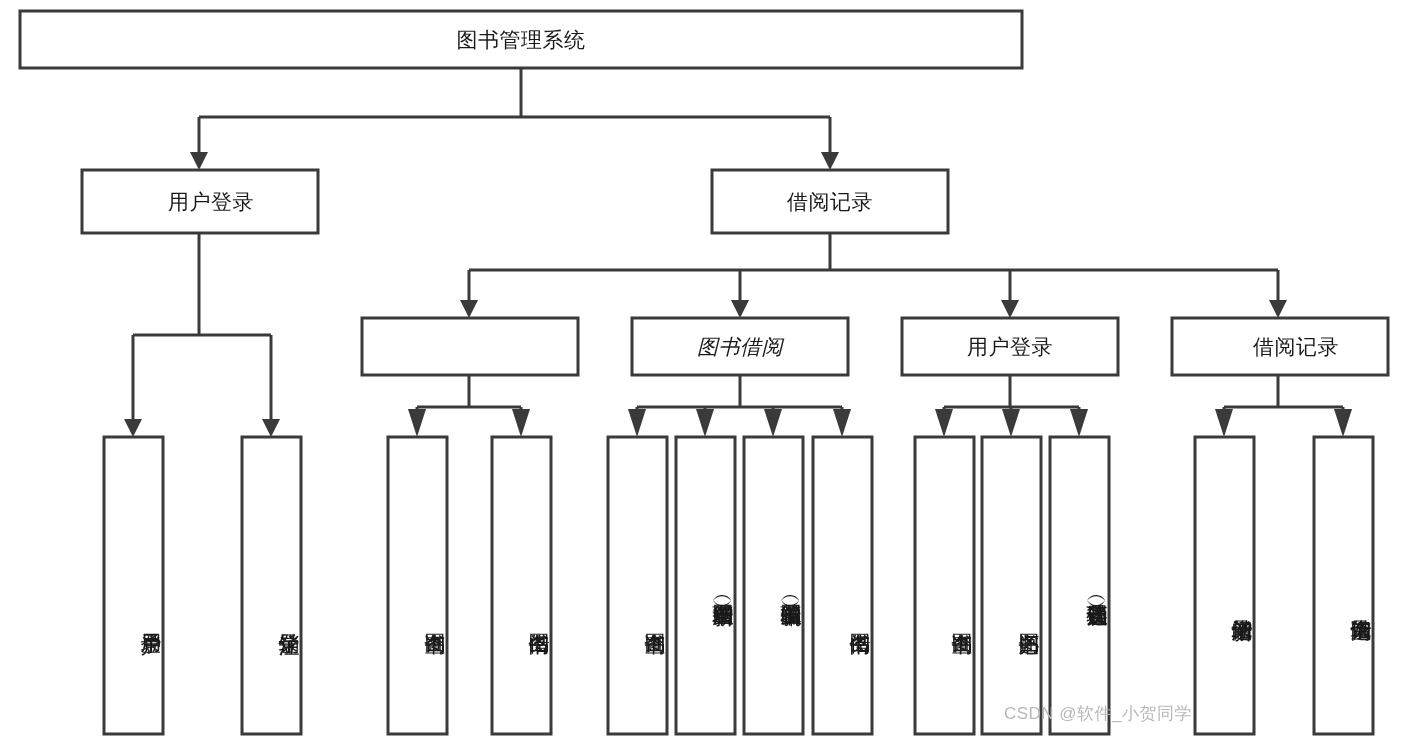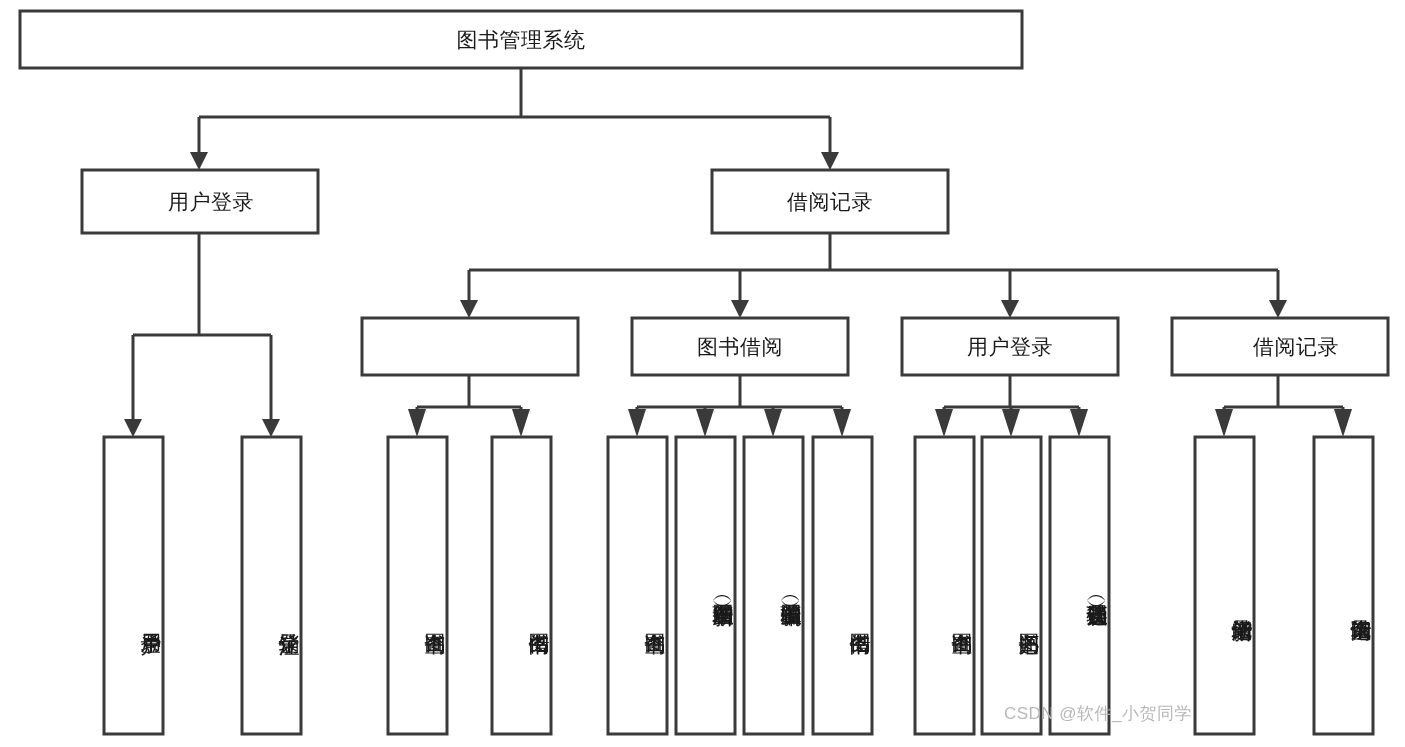--- a/index.html
+++ b/index.html
@@ -190,21 +190,21 @@
 
     <rect class="node-box" x="1195" y="437" width="59" height="297"></rect>
     <rect class="node-box" x="1314" y="437" width="59" height="297"></rect>
   </svg>
 
   <div class="node-label-h" style="left:20px; top:11px; width:1002px; height:57px;">图书管理系统</div>
 
   <div class="node-label-h" style="left:93px; top:170px; width:236px; height:63px;">用户登录</div>
   <div class="node-label-h" style="left:712px; top:170px; width:236px; height:63px;">借阅记录</div>
 
-  <div class="node-label-h" style="left:632px; top:318px; width:216px; height:57px;">图书借阅</div>
+  <div class="node-label-h" style="left:632px; top:318px; width:216px; height:57px;font-style:italic;">图书借阅</div>
   <div class="node-label-h" style="left:902px; top:318px; width:216px; height:57px;">用户登录</div>
   <div class="node-label-h" style="left:1172px; top:318px; width:216px; height:57px;margin-left:16px;">借阅记录</div>
 
   <div class="node-label-v" style="left:104px; top:497px; width:59px; height:240px;">用户登录</div>
   <div class="node-label-v" style="left:242px; top:497px; width:59px; height:240px;">注销登录</div>
 
   <div class="node-label-v" style="left:388px; top:497px; width:59px; height:240px;">查询图书</div>
   <div class="node-label-v" style="left:492px; top:497px; width:59px; height:240px;">借阅图书</div>
 
   <div class="node-label-v" style="left:608px; top:497px; width:59px; height:240px;">查询图书</div>

